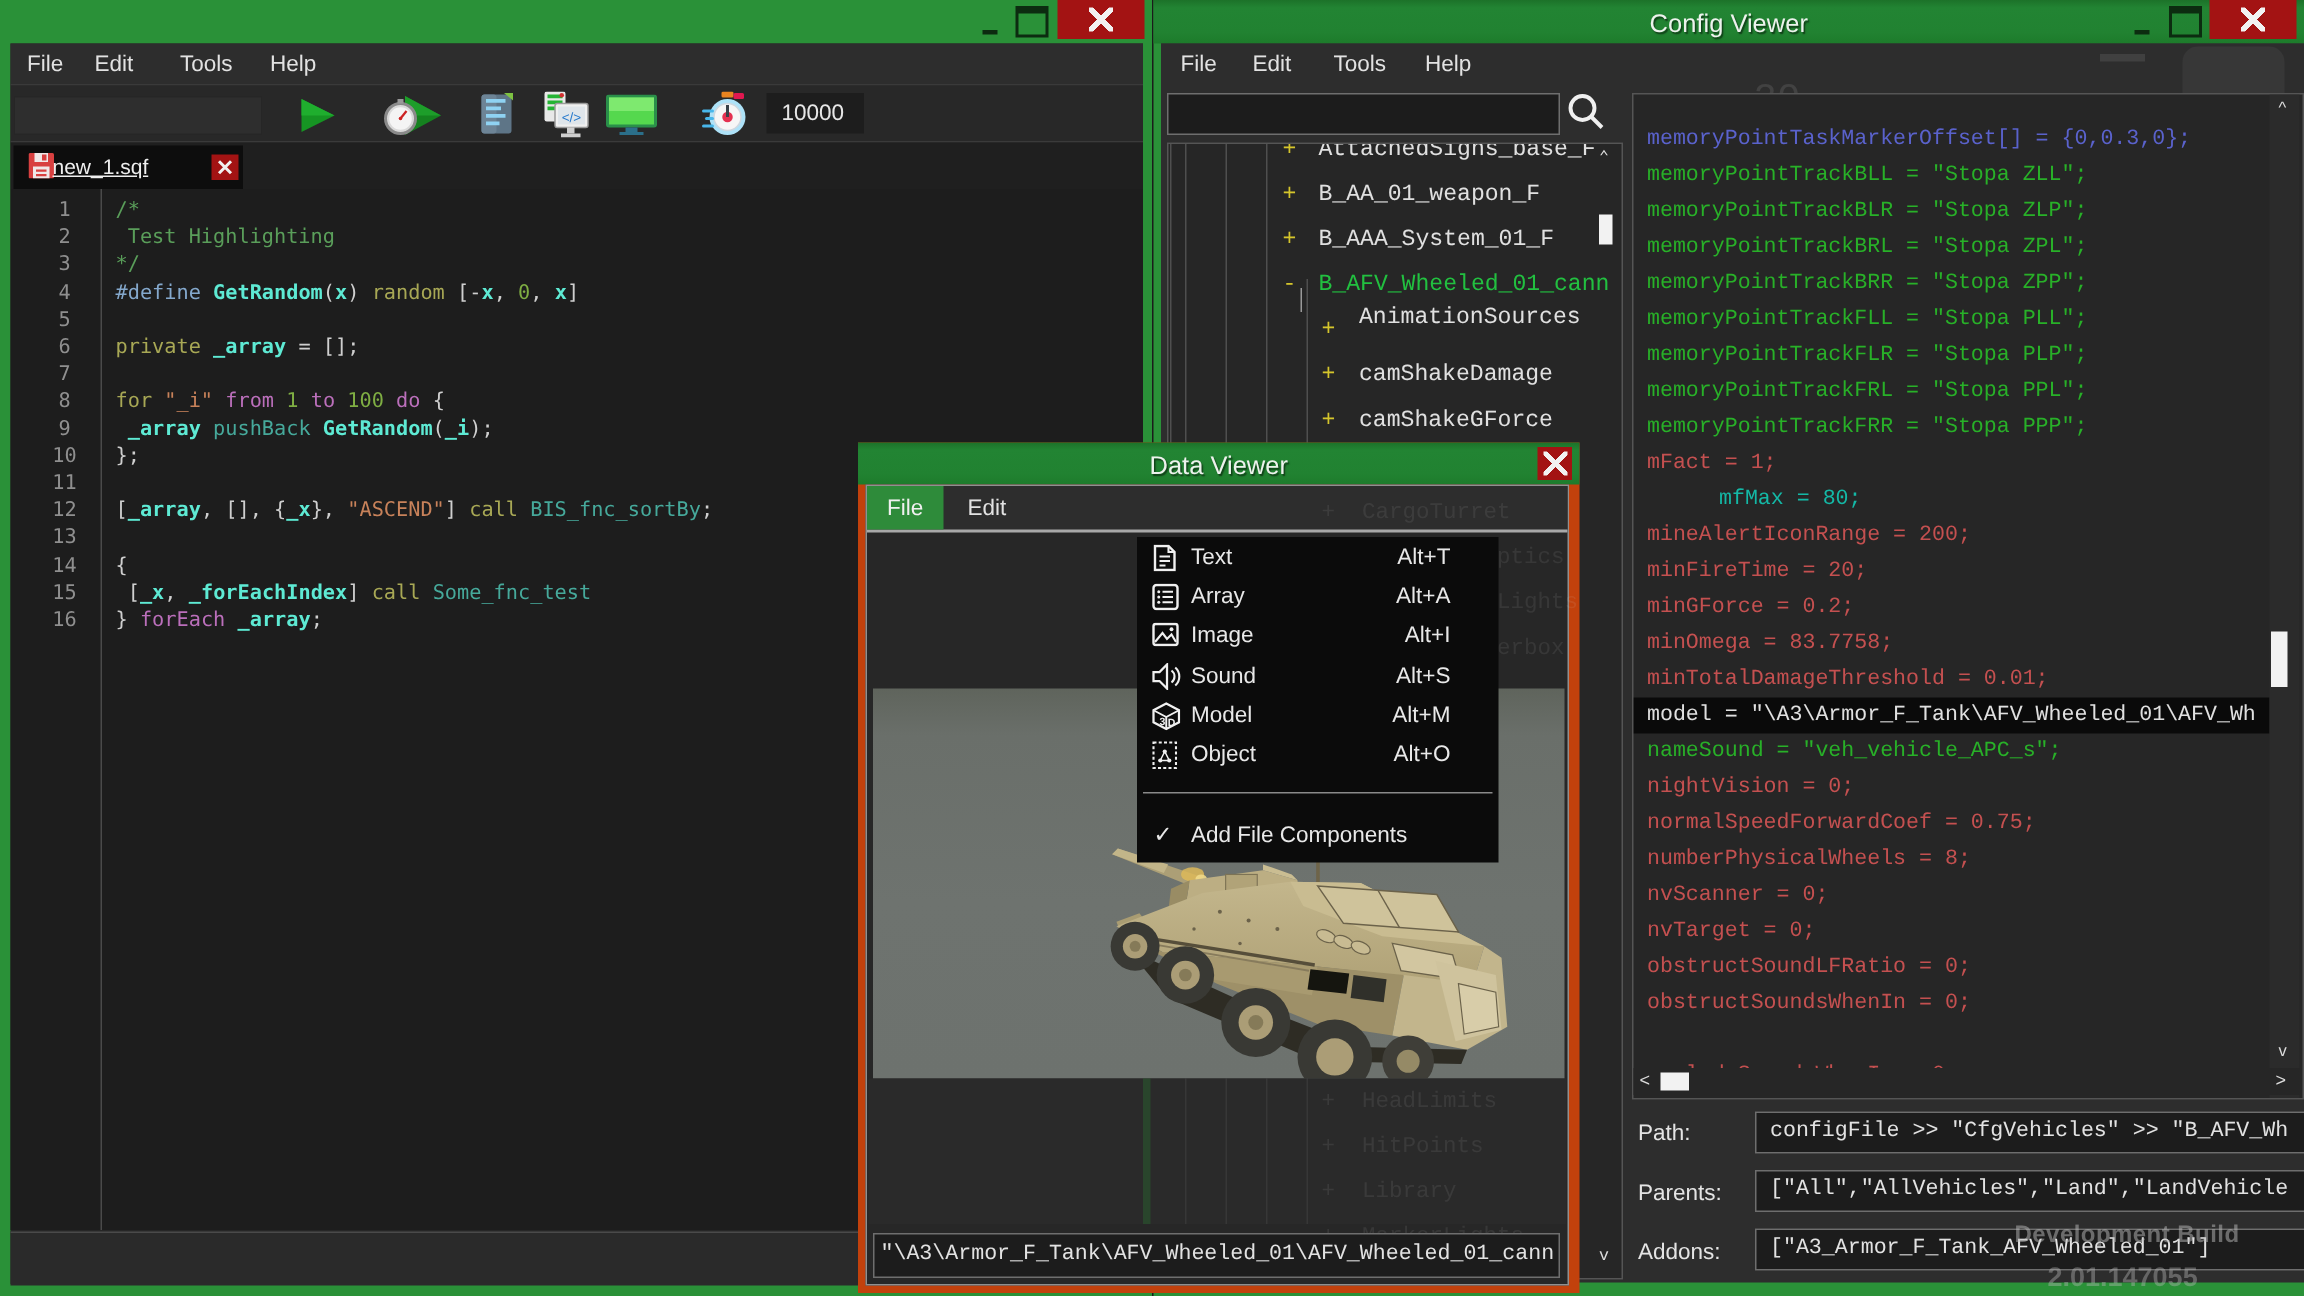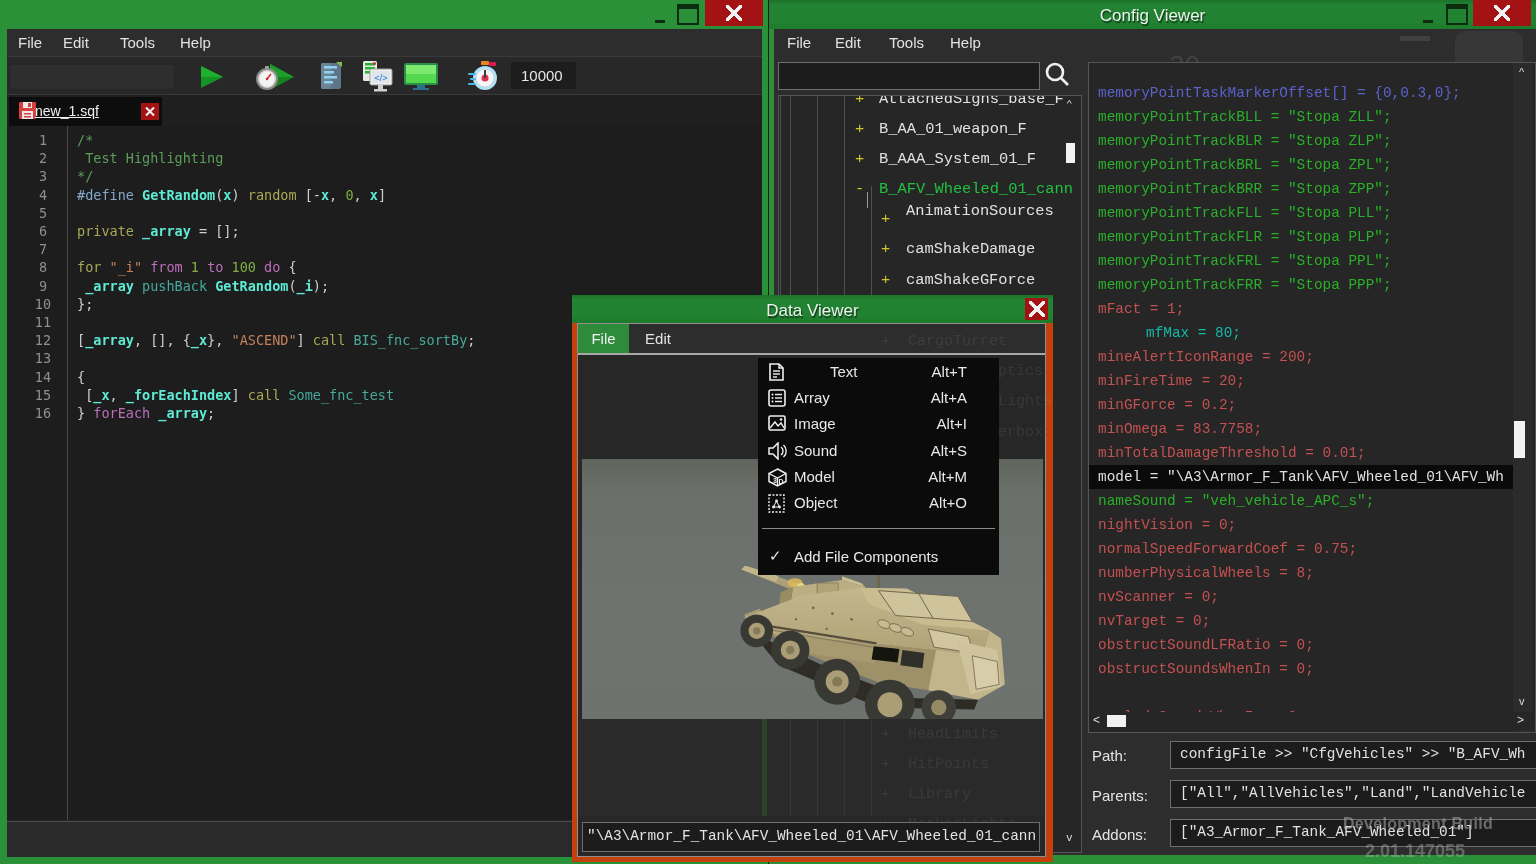--- a/index.html
+++ b/index.html
@@ -399,21 +399,21 @@
 
 
   <div class="abs" style="left:186px;top:63px;width:241px;height:217px;background:#0b0b0b;color:#e8e8e8;font-size:15px;" id="submenu">
 <div class="abs" style="left:10px;top:5px;"><svg width="17" height="18" viewBox="0 0 17 18">
           <path d="M2 1 h9 l4 4 v12 h-13 z" fill="none" stroke="#f0f0f0" stroke-width="1.6"></path>
           <path d="M11 1 v4 h4" fill="none" stroke="#f0f0f0" stroke-width="1.4"></path>
           <line x1="5" y1="8" x2="12" y2="8" stroke="#f0f0f0" stroke-width="1.4"></line>
           <line x1="5" y1="11" x2="12" y2="11" stroke="#f0f0f0" stroke-width="1.4"></line>
           <line x1="5" y1="14" x2="9" y2="14" stroke="#f0f0f0" stroke-width="1.4"></line>
         </svg></div>
-<div class="abs" style="left:36px;top:4px;line-height:20px;margin-left:36px;">Text</div>
+<div class="abs" style="left:36px;top:4px;line-height:20px;">Text</div>
 <div class="abs" style="right:32px;top:4px;line-height:20px;">Alt+T</div>
 <div class="abs" style="left:10px;top:31px;"><svg width="18" height="18" viewBox="0 0 18 18">
           <rect x="1" y="1" width="16" height="16" rx="2" fill="none" stroke="#f0f0f0" stroke-width="1.6"></rect>
           <circle cx="4.5" cy="5.5" r="1" fill="#f0f0f0"></circle>
           <circle cx="4.5" cy="9" r="1" fill="#f0f0f0"></circle>
           <circle cx="4.5" cy="12.5" r="1" fill="#f0f0f0"></circle>
           <line x1="7" y1="5.5" x2="14" y2="5.5" stroke="#f0f0f0" stroke-width="1.4"></line>
           <line x1="7" y1="9" x2="14" y2="9" stroke="#f0f0f0" stroke-width="1.4"></line>
           <line x1="7" y1="12.5" x2="14" y2="12.5" stroke="#f0f0f0" stroke-width="1.4"></line>
         </svg></div>

